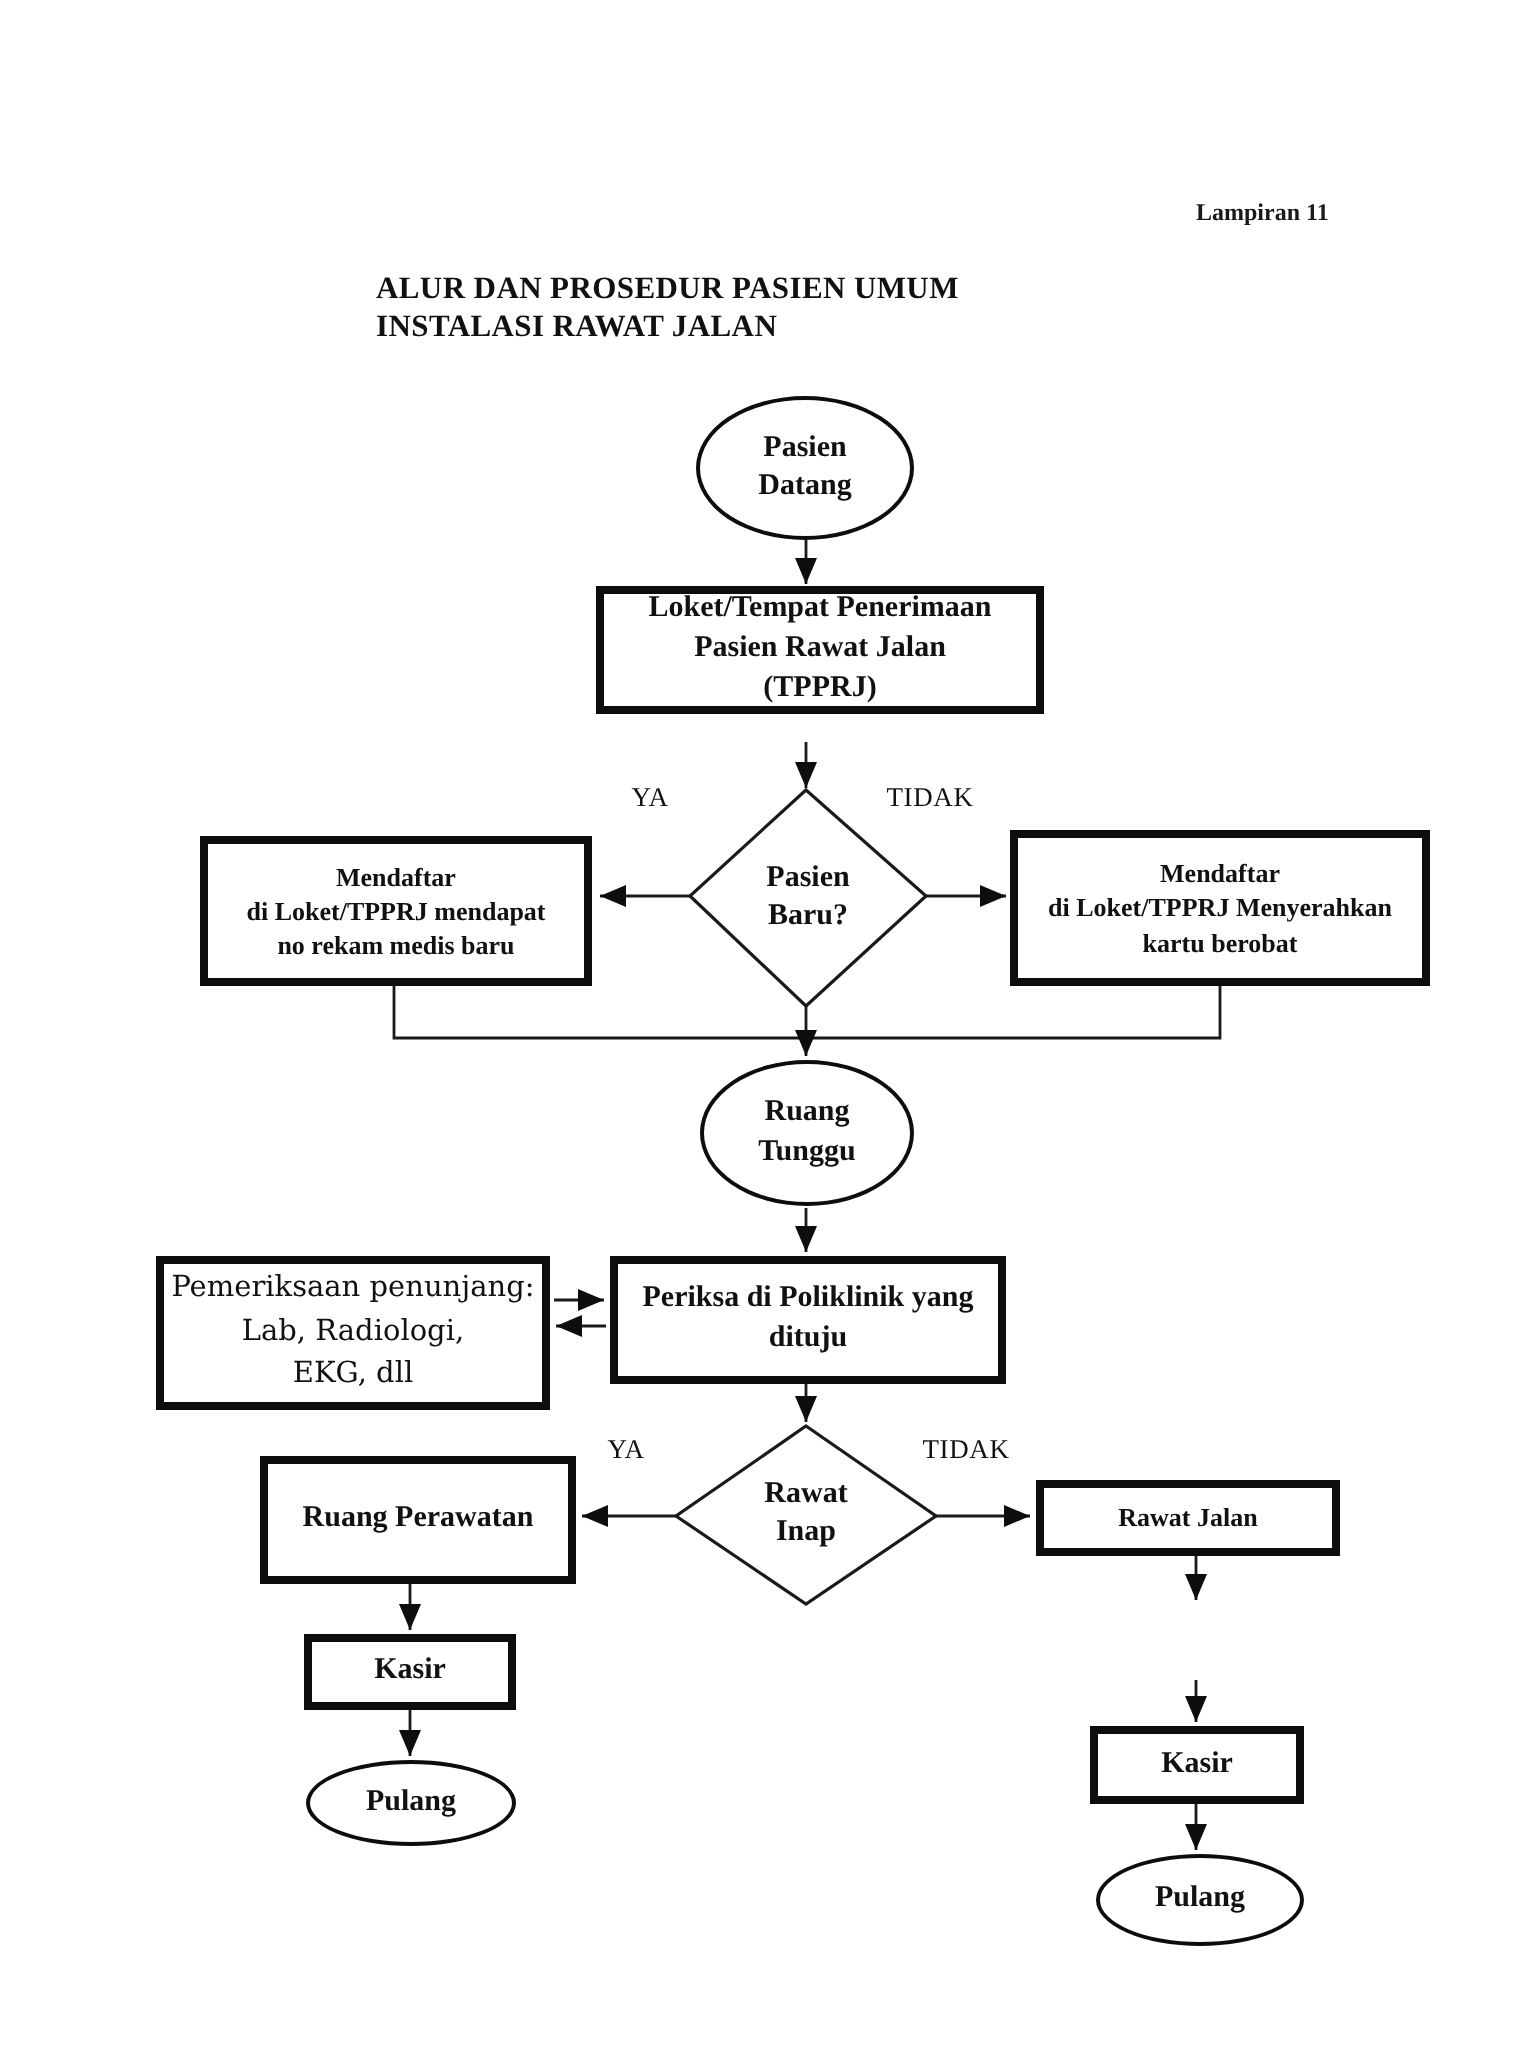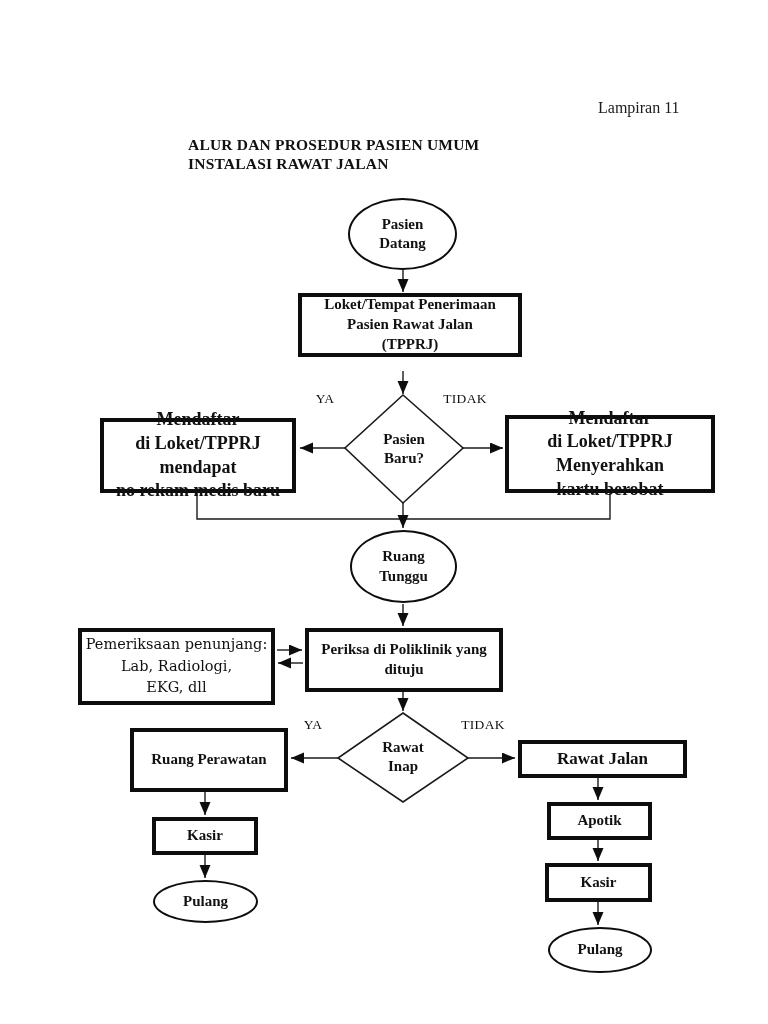--- a/index.html
+++ b/index.html
@@ -8,33 +8,33 @@
     width:768px;height:1024px;
     background:#ffffff;
     font-family:"Liberation Serif","DejaVu Serif",serif;
     color:#111111;
     overflow:hidden;
   }
   #connector-layer{position:absolute;left:0;top:0;width:768px;height:1024px;}
   .abs{position:absolute;box-sizing:border-box;}
   .pre{white-space:pre-line;}
   .annotation{
-    font-size:16px;font-weight:normal;color:#1a1a1a;
+    font-size:12px;font-weight:bold;color:#1a1a1a;
   }
   .doc-title{
     font-size:15.5px;font-weight:bold;text-align:left;line-height:1.2;
     letter-spacing:.2px;color:#111;
   }
   .node{
     display:flex;align-items:center;justify-content:center;
     text-align:center;background:#ffffff;
   }
   .rect{
     border:4px solid #0d0d0d;
-    font-weight:bold;font-size:18px;line-height:1.32;
+    font-weight:bold;font-size:13px;line-height:1.32;
   }
   .rect.light{font-weight:normal;font-size:14.5px;line-height:1.5;font-family:"DejaVu Serif","Liberation Serif",serif;}
   .ellipse{
     border:2px solid #0d0d0d;border-radius:50%;
     font-weight:bold;font-size:15px;line-height:1.3;
   }
   .diamond-label{
     display:flex;align-items:center;justify-content:center;text-align:center;
     font-weight:bold;font-size:15px;line-height:1.3;background:transparent;
   }
@@ -113,18 +113,17 @@
 
   <div class="abs branch-label" style="left:293px;top:717px;width:40px;">YA</div>
   <div class="abs branch-label" style="left:453px;top:717px;width:60px;">TIDAK</div>
   <div class="abs diamond-label pre" style="left:353px;top:735px;width:100px;height:44px;">Rawat
 Inap</div>
 
   <div class="abs node rect" style="left:130px;top:728px;width:158px;height:64px;font-size:15px;">Ruang Perawatan</div>
   <div class="abs node rect" style="left:152px;top:817px;width:106px;height:38px;font-size:15px;">Kasir</div>
   <div class="abs node ellipse" style="left:153px;top:880px;width:105px;height:43px;">Pulang</div>
 
-  <div class="abs node rect" style="left:518px;top:740px;width:169px;height:38px;font-size:17px;">Rawat Jalan</div>
-  <div class="abs node rect" style="left:547px;top:802px;width:105px;height:38px;font-size:15px;">Apotik</div>
+  <div class="abs node rect" style="left:518px;top:740px;width:152px;height:38px;font-size:13px;">Rawat Jalan</div>
   <div class="abs node rect" style="left:545px;top:863px;width:107px;height:39px;font-size:15px;">Kasir</div>
   <div class="abs node ellipse" style="left:548px;top:927px;width:104px;height:46px;">Pulang</div>
 
 </div>
 
 </body></html>

